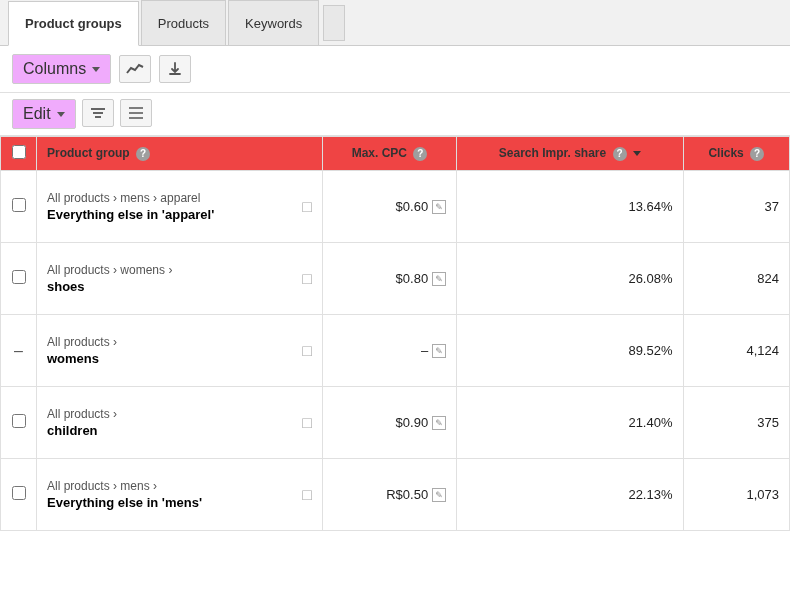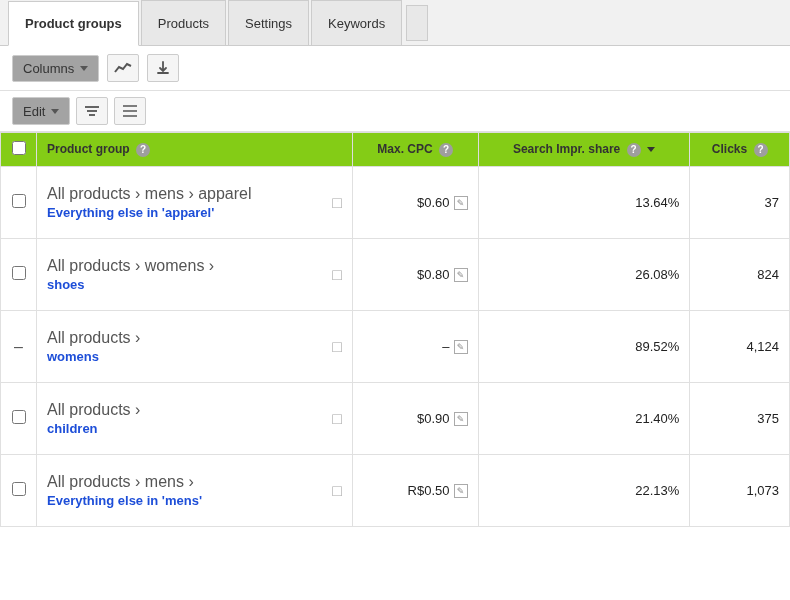--- a/index.html
+++ b/index.html
@@ -66,23 +66,23 @@
       padding: 6px 12px;
       border-bottom: 1px solid #e0e0e0;
       gap: 6px;
     }
     .btn {
       display: flex;
       align-items: center;
       gap: 4px;
       padding: 5px 10px;
       border: 1px solid #ccc;
-      background: #a3a3a3;
-      cursor: pointer;
-      font-size: 13px;
+      background: #f0abfc;
+      cursor: pointer;
+      font-size: 16px;
       color: #333;
       border-radius: 2px;
     }
     .btn .arrow-down {
       display: inline-block;
       width: 0;
       height: 0;
       border-left: 4px solid transparent;
       border-right: 4px solid transparent;
       border-top: 5px solid #555;
@@ -105,21 +105,21 @@
 
     
     .table-wrap {
       overflow: auto;
     }
     table {
       width: 100%;
       border-collapse: collapse;
     }
     thead th {
-      background: #84cc16;
+      background: #ef4444;
       border: 1px solid #ddd;
       padding: 8px 10px;
       font-weight: bold;
       font-size: 12px;
       color: #333;
       white-space: nowrap;
       text-align: left;
     }
     thead th.right { text-align: center; }
     tbody td {
@@ -127,28 +127,28 @@
       padding: 8px 10px;
       vertical-align: middle;
       font-size: 13px;
     }
     tbody td.right { text-align: right; }
     tbody tr { height: 72px; }
     tbody tr:nth-child(odd) { background: #fff; }
     tbody tr:nth-child(even) { background: #fff; }
 
     .product-path {
-      font-size: 16px;
+      font-size: 12px;
       color: #555;
       margin-bottom: 2px;
     }
     .product-name {
       font-weight: bold;
       font-size: 13px;
-      color: #1d4ed8;
+      color: #000000;
     }
     .dash-cell {
       text-align: center;
       font-size: 16px;
       color: #555;
     }
 
     
     .cb-cell {
       width: 36px;
@@ -223,23 +223,20 @@
   </style>
 </head>
 <body>
 
 <div class="tab-bar">
   <div class="tab active">
     <span>Product groups</span>
   </div>
   <div class="tab">
     <span>Products</span>
-  </div>
-  <div class="tab">
-    <span>Settings</span>
   </div>
   <div class="tab">
     <span>Keywords</span>
   </div>
   <div class="tab-more">
     <span class="arrow-down"></span>
   </div>
 </div>
 
 <div class="toolbar">

